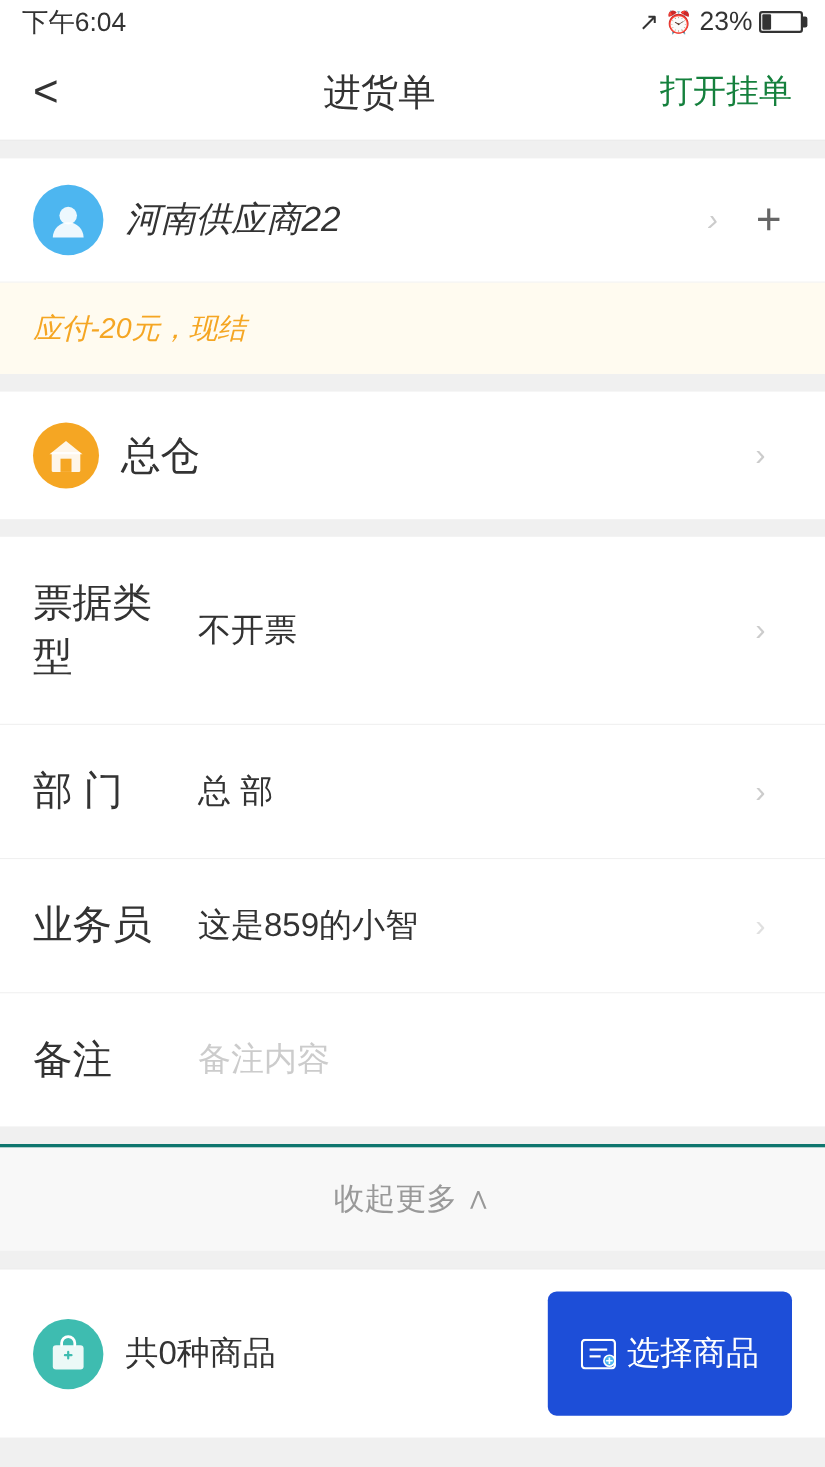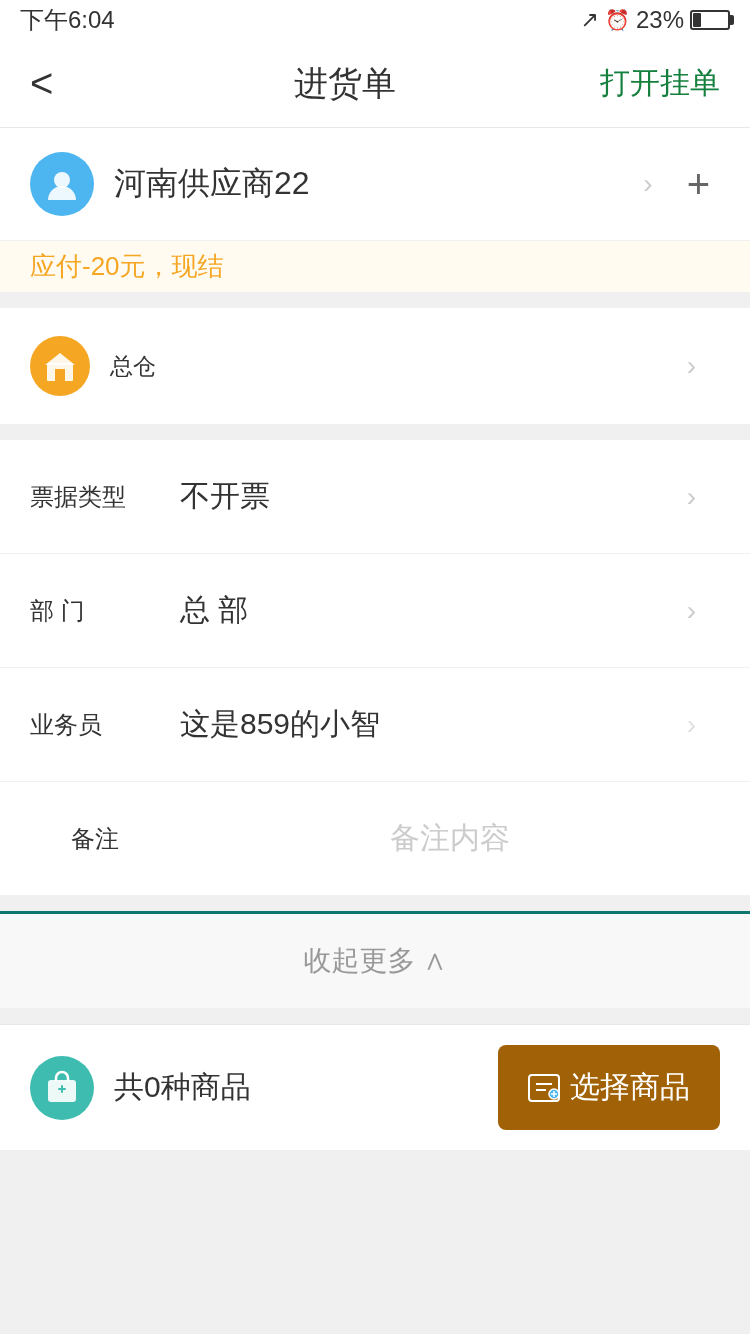--- a/index.html
+++ b/index.html
@@ -106,60 +106,59 @@
     .plus-btn {
       font-size: 40px;
       color: #666;
       cursor: pointer;
       padding: 0 10px;
     }
 
     
     .notice-banner {
       background: #fffbf0;
-      padding: 8px 30px;
+      padding: 24px 30px;
       font-size: 26px;
       color: #f5a623;
     }
 
     
     .warehouse-row {
       display: flex;
       align-items: center;
       padding: 28px 30px;
     }
     .warehouse-icon {
       width: 60px; height: 60px; border-radius: 50%; background: #f5a623;
       display: flex; align-items: center; justify-content: center;
       margin-right: 20px; flex-shrink: 0;
     }
     .warehouse-name {
       flex: 1;
-      font-size: 23px;
+      font-size: 36px;
       color: #333;
     }
 
     
     .form-section {
       background: #fff;
       margin-bottom: 16px;
     }
     .form-row {
       display: flex;
       align-items: center;
       padding: 36px 30px;
       border-bottom: 1px solid #f0f0f0;
       min-height: 100px;
     }
     .form-row:last-child {
       border-bottom: none;
-      text-align: center;
     }
     .form-label {
-      font-size: 24px;
+      font-size: 36px;
       color: #333;
       width: 130px;
       flex-shrink: 0;
     }
     .form-value {
       flex: 1;
       font-size: 30px;
       color: #333;
       padding-left: 20px;
     }
@@ -190,25 +189,25 @@
       width: 64px; height: 64px; border-radius: 50%; background: #3ebcb0;
       display: flex; align-items: center; justify-content: center;
       margin-right: 20px; flex-shrink: 0;
     }
     .product-count {
       flex: 1;
       font-size: 30px;
       color: #333;
     }
     .select-btn {
-      background: #a16207;
+      background: #1d4ed8;
       color: #fff;
       border: none;
       border-radius: 8px;
-      padding: 22px 30px;
+      padding: 36px 30px;
       font-size: 30px;
       display: flex;
       align-items: center;
       gap: 10px;
       cursor: pointer;
     }
 
     
     .gray-area {
       background: #f0f0f0;
@@ -232,21 +231,21 @@
 </div>
 
 <div class="nav-bar">
   <span class="nav-back" style="font-size:40px; font-weight:300;">&lt;</span>
   <span class="nav-title">进货单</span>
   <span class="nav-action">打开挂单</span>
 </div>
 
 <div class="content">
 
-  <div class="card" style="">
+  <div class="card" style="margin-top:16px;font-style:italic;">
     <div class="supplier-row">
       <div class="supplier-avatar">
         <svg viewBox="0 0 36 36" fill="none">
           <circle cx="18" cy="14" r="8" fill="#fff" opacity="0.9"></circle>
           <path d="M4 34c0-7.7 6.3-14 14-14s14 6.3 14 14" fill="#fff" opacity="0.9"></path>
         </svg>
       </div>
       <span class="supplier-name">河南供应商22</span>
       <span class="chevron-right">›</span>
       <span class="plus-btn">+</span>

